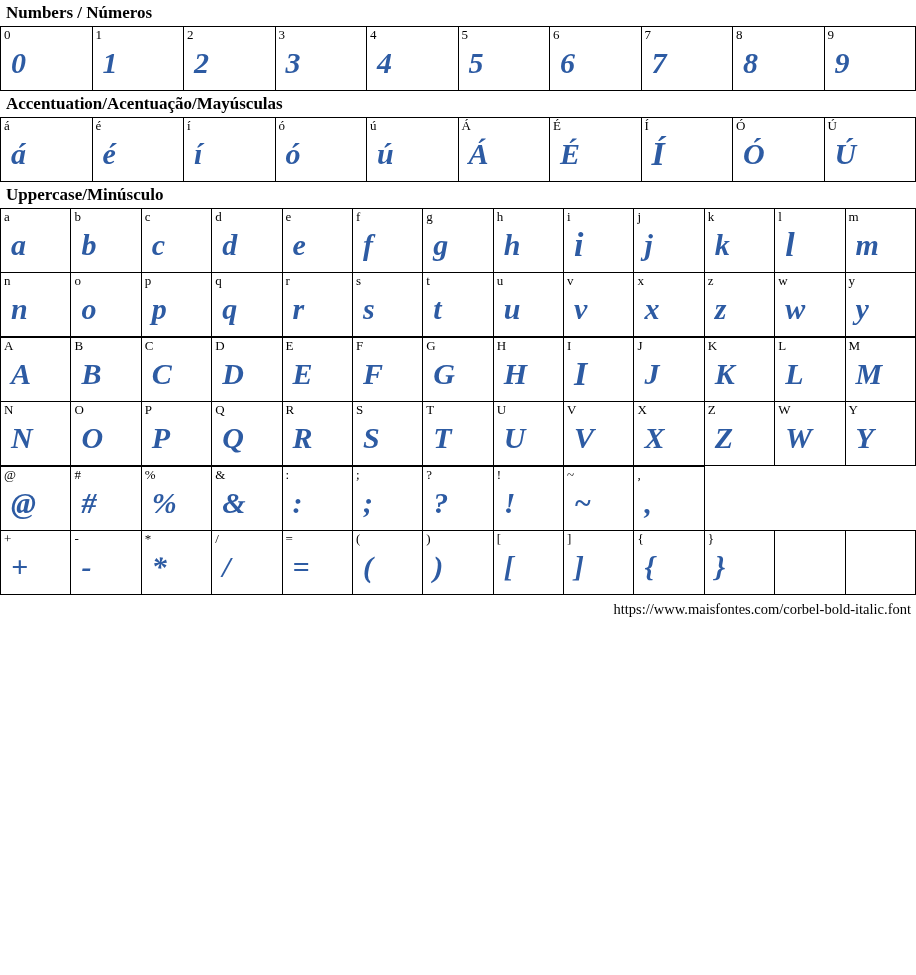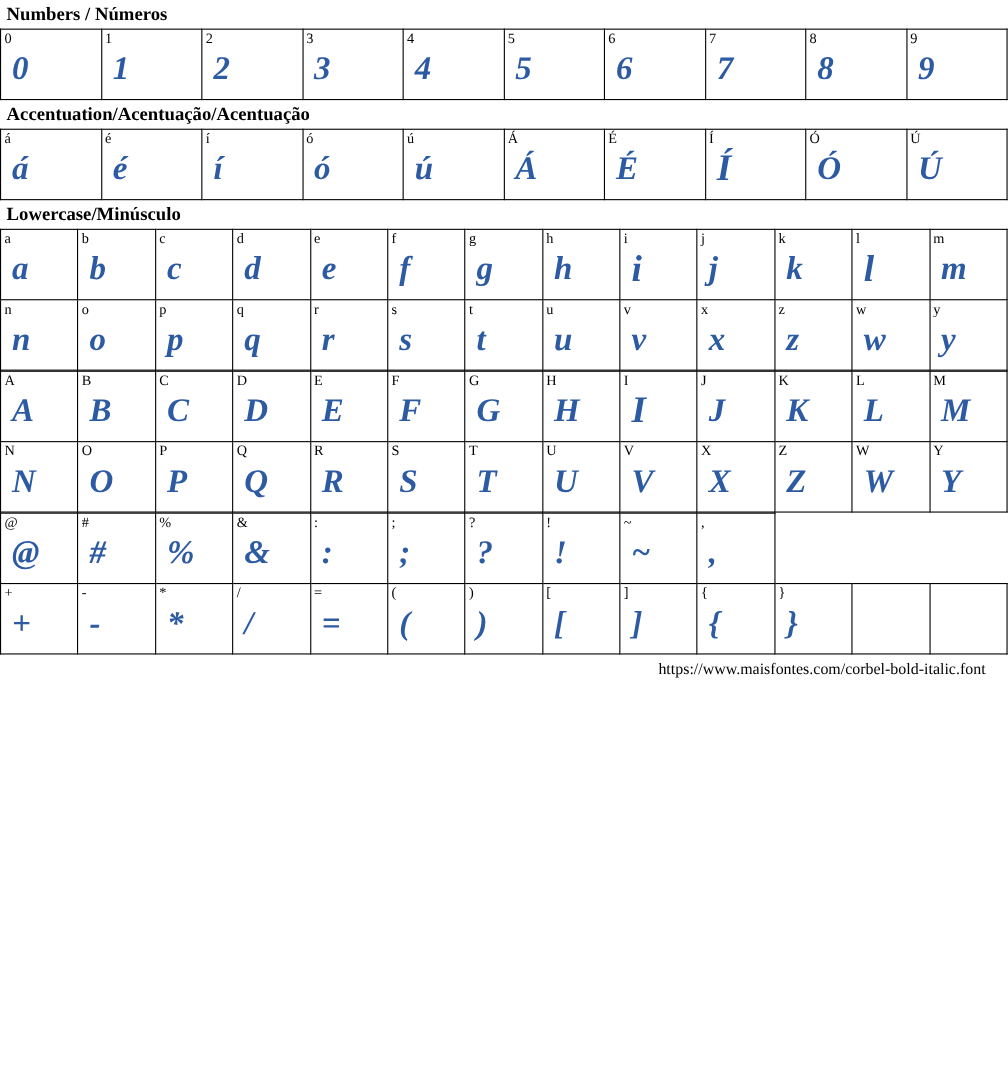--- a/index.html
+++ b/index.html
@@ -63,21 +63,21 @@
     padding: 6px 0 0 10px;
   }
   .glyph.big {
     font-size: 34px;
   }
   .footer {
     font-family: "Liberation Serif", serif;
     font-size: 14.5px;
     color: #000000;
     text-align: right;
-    padding: 6px 20px 0 0;
+    padding: 6px 5px 0 0;
   }
 </style>
 </head>
 <body>
 
 <div class="page">
 
   <div class="section-title">Numbers / Números</div>
   <table class="glyphs">
     <tbody>
@@ -119,21 +119,21 @@
             <span class="glyph">8</span>
           </td>
       <td>
             <span class="label">9</span>
             <span class="glyph">9</span>
           </td>
     </tr>
   </tbody>
     </table>
 
-  <div class="section-title">Accentuation/Acentuação/Acentuação</div>
+  <div class="section-title">Accentuation/Acentuação/Mayúsculas</div>
   <table class="glyphs">
     <tbody>
         <tr>
       <td>
             <span class="label">á</span>
             <span class="glyph">á</span>
           </td>
       <td>
             <span class="label">é</span>
             <span class="glyph">é</span>
@@ -167,21 +167,21 @@
             <span class="glyph">Ó</span>
           </td>
       <td>
             <span class="label">Ú</span>
             <span class="glyph">Ú</span>
           </td>
     </tr>
   </tbody>
     </table>
 
-  <div class="section-title">Lowercase/Minúsculo</div>
+  <div class="section-title">Uppercase/Minúsculo</div>
   <table class="glyphs">
     <tbody>
         <tr>
       <td>
             <span class="label">a</span>
             <span class="glyph">a</span>
           </td>
       <td>
             <span class="label">b</span>
             <span class="glyph">b</span>

